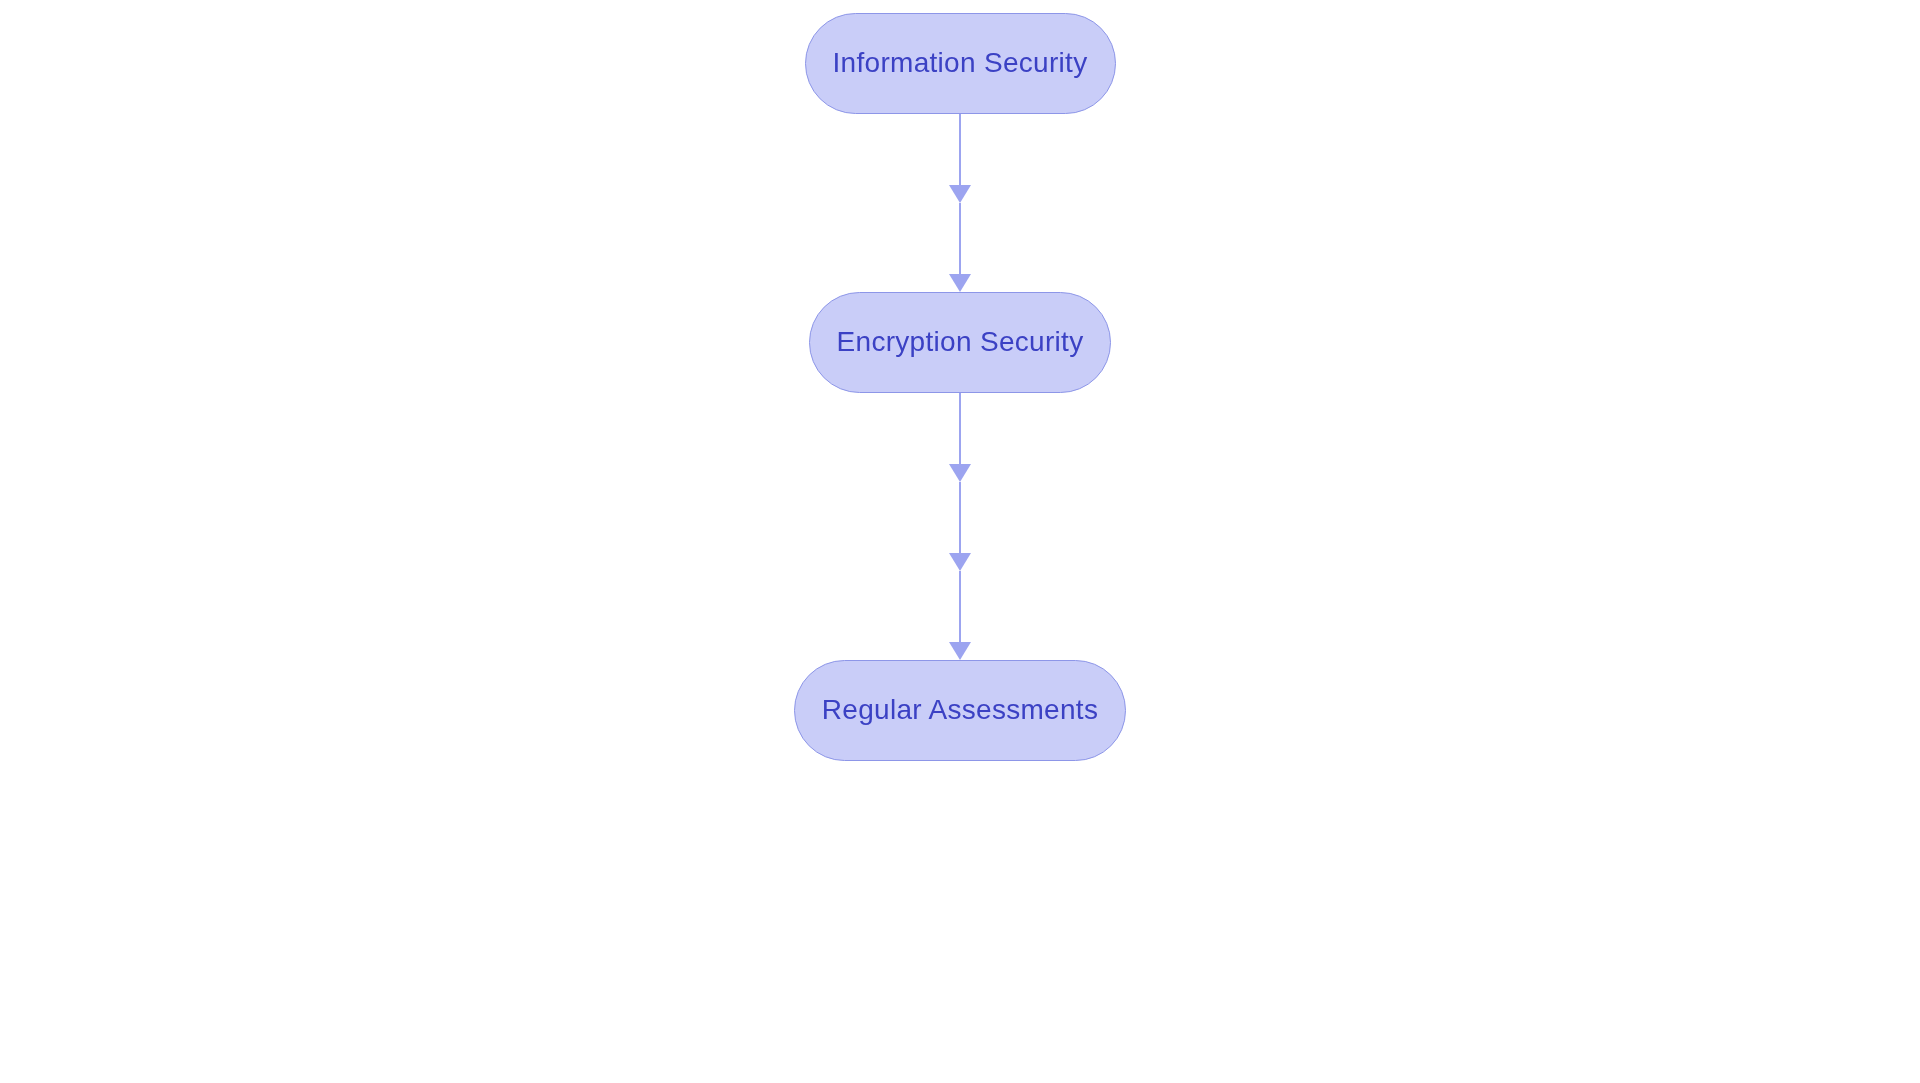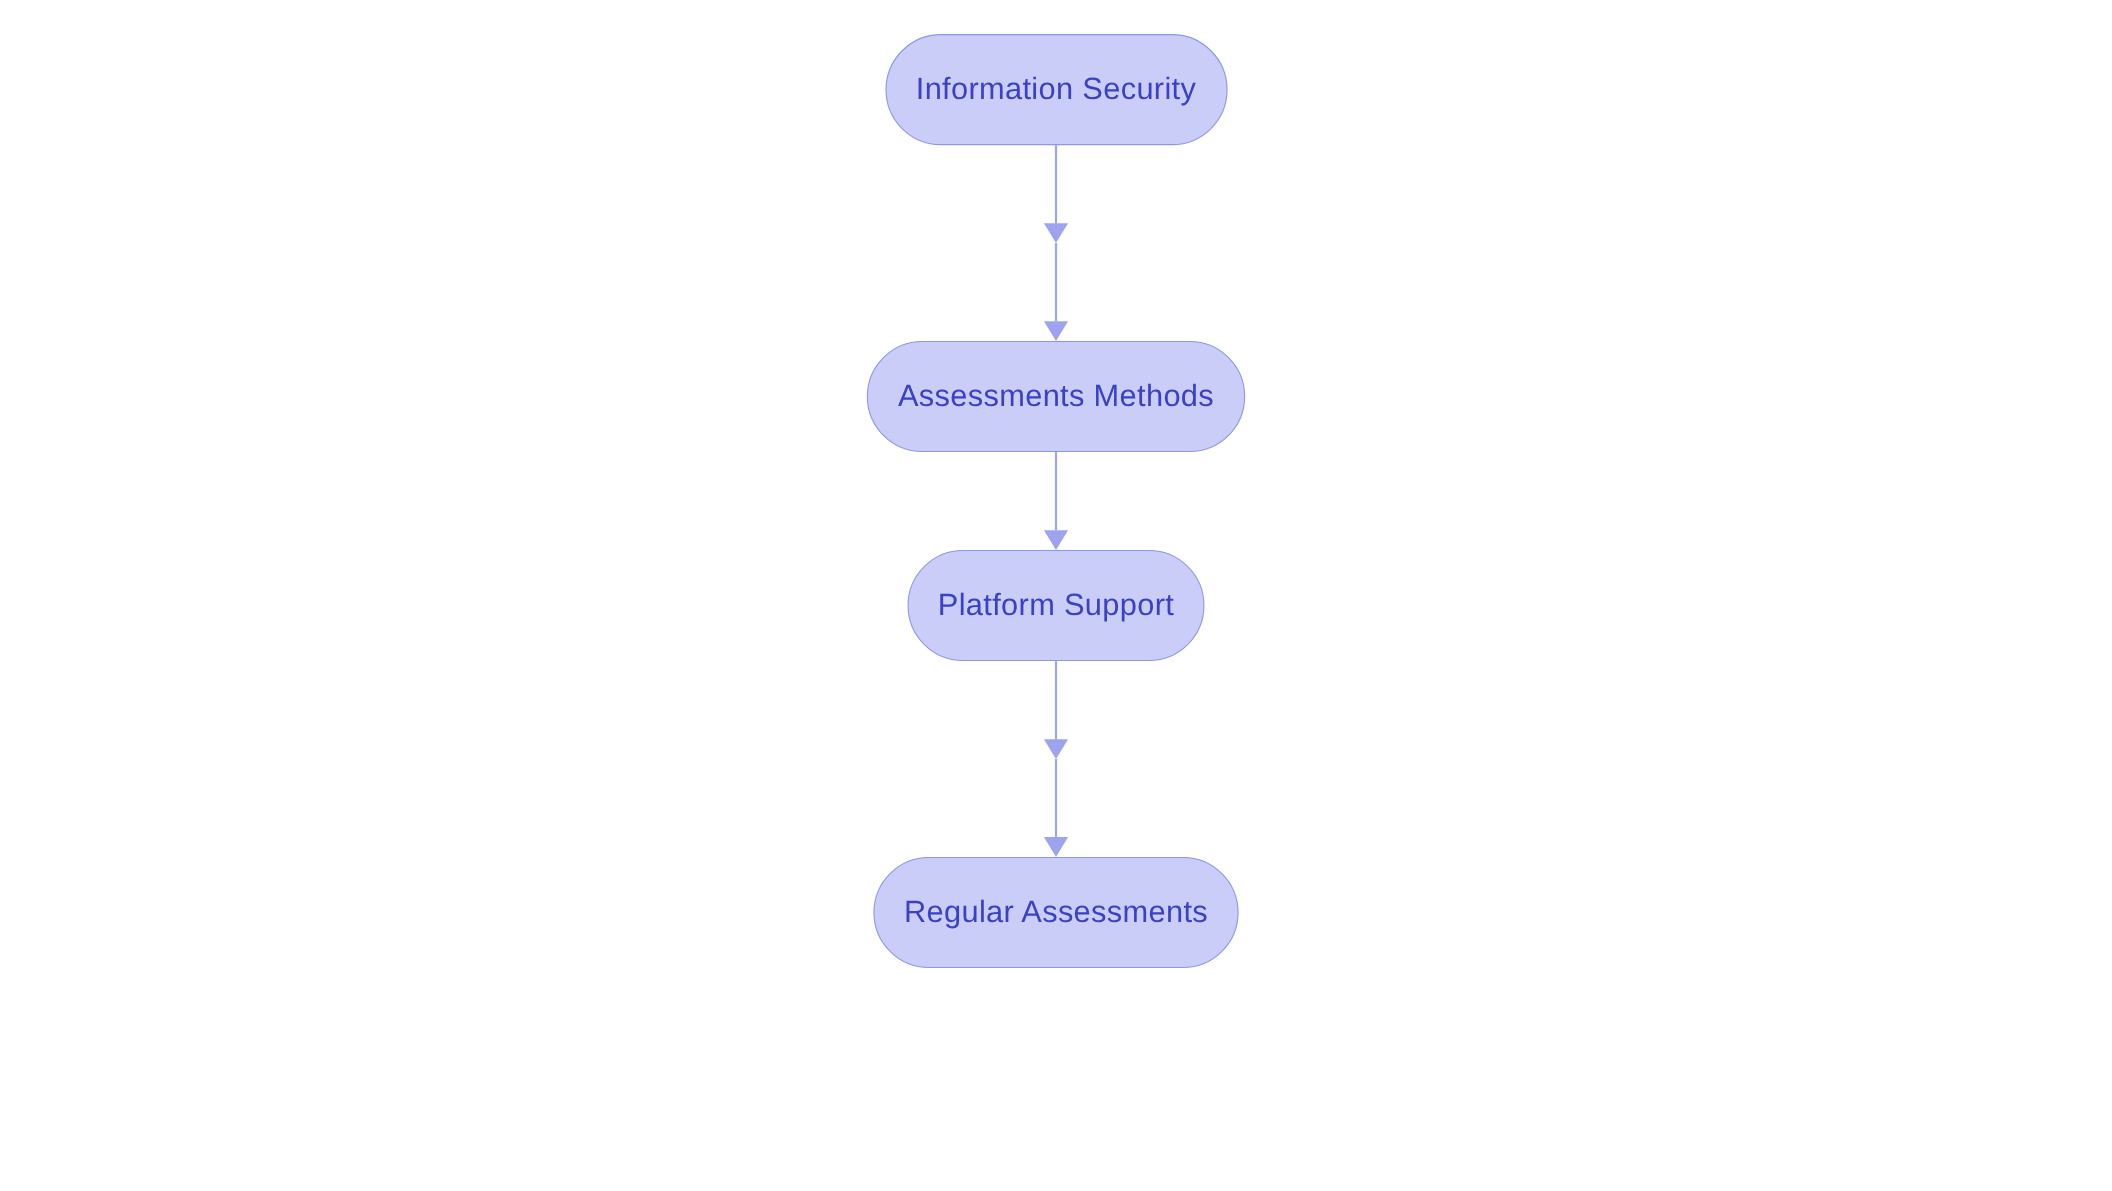--- a/index.html
+++ b/index.html
@@ -21,21 +21,21 @@
   }
   .canvas {
     width: 1920px;
     height: 1083px;
     position: relative;
   }
   .flow {
     display: flex;
     flex-direction: column;
     align-items: center;
-    padding-top: 31px;
+    padding-top: 13px;
   }
   .node {
     box-sizing: border-box;
     height: 101px;
     min-width: 216px;
     padding: 0 27px;
     border-radius: 52px;
     background: var(--node-fill);
     border: 1.5px solid var(--node-border);
     display: flex;
@@ -79,28 +79,25 @@
       </div>
       <div class="arrow">
         <div class="stem"></div>
         <div class="head"></div>
       </div>
       <div class="arrow">
         <div class="stem"></div>
         <div class="head"></div>
       </div>
       <div class="node">
-        <span class="node-label">Assessments Methods</span>
+        <span class="node-label">Encryption Security</span>
       </div>
       <div class="arrow">
         <div class="stem"></div>
         <div class="head"></div>
-      </div>
-      <div class="node">
-        <span class="node-label">Platform Support</span>
       </div>
       <div class="arrow">
         <div class="stem"></div>
         <div class="head"></div>
       </div>
       <div class="arrow">
         <div class="stem"></div>
         <div class="head"></div>
       </div>
       <div class="node">

